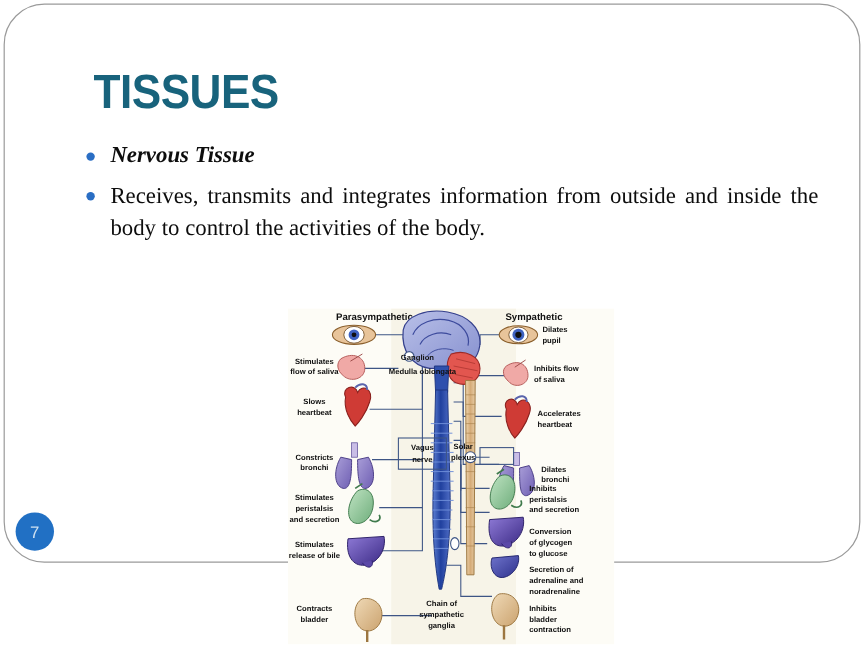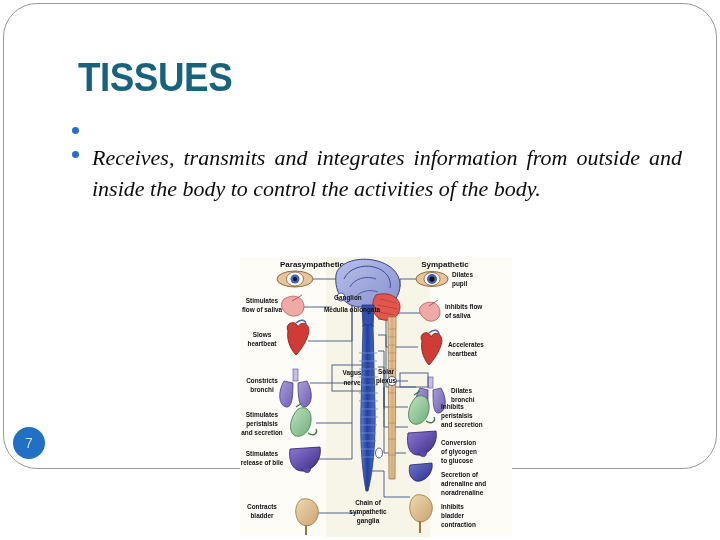--- a/index.html
+++ b/index.html
@@ -70,25 +70,24 @@
     font-family: "Liberation Serif", serif;
     color: #0d0d0d;
   }
   .bullet-text.lead {
     font-size: 19px;
     font-weight: bold;
     font-style: italic;
     line-height: 1.3;
   }
   .bullet-text.para {
-    font-size: 22px;
+    font-size: 19px;
     line-height: 1.42;
     text-align: justify;
     width: 593px;
-    font-style: italic;
   }
   #page-badge {
     position: absolute;
     left: 13px;
     bottom: 13px;
     width: 32px;
     height: 32px;
     border-radius: 50%;
     background: #2170c4;
     color: #cddff0;
@@ -114,20 +113,21 @@
 <div id="slide">
 
   <div id="slide-frame"></div>
 
   <div id="title">TISSUES</div>
 
   <div id="body-block">
 
     <div class="bullet-row">
       <span class="bullet-dot"></span>
+      <span class="bullet-text lead">Nervous Tissue</span>
     </div>
 
     <div class="bullet-row">
       <span class="bullet-dot"></span>
       <span class="bullet-text para">Receives, transmits and integrates information from outside and inside the body to control the activities of the body.</span>
     </div>
 
   </div>
 
   <div id="page-badge">

